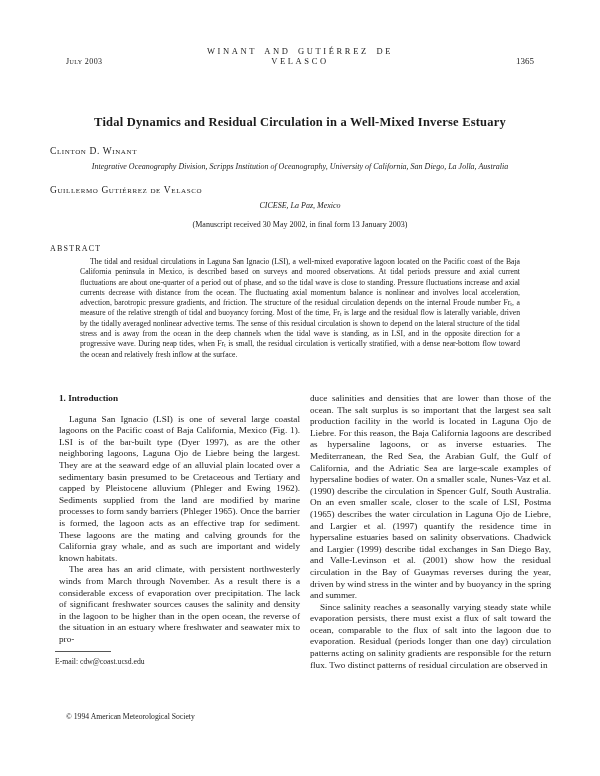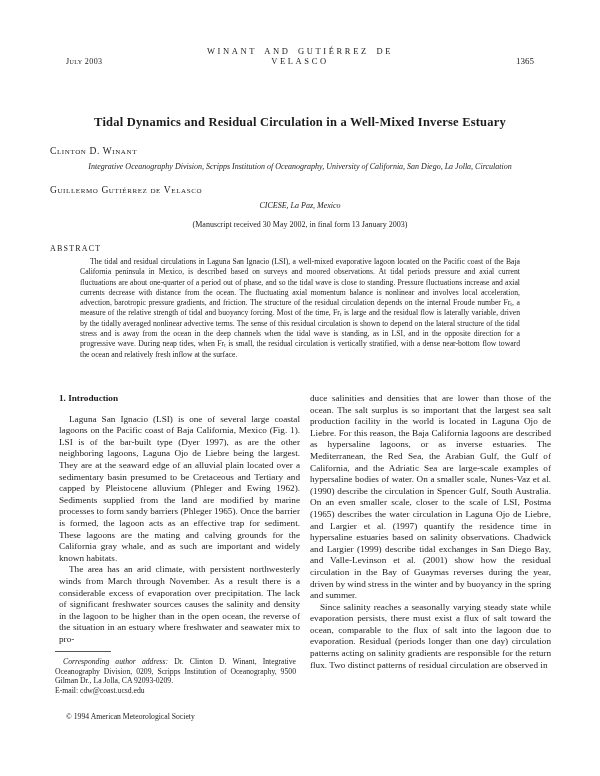--- a/index.html
+++ b/index.html
@@ -85,21 +85,21 @@
 
   <div class="running-head">
     <span class="rh-date">July 2003</span>
     <span class="rh-title">WINANT AND GUTIÉRREZ DE VELASCO</span>
     <span class="rh-page">1365</span>
   </div>
 
   <div class="article-title">Tidal Dynamics and Residual Circulation in a Well-Mixed Inverse Estuary</div>
 
   <div class="author author1">Clinton D. Winant</div>
-  <div class="affiliation affiliation1">Integrative Oceanography Division, Scripps Institution of Oceanography, University of California, San Diego, La Jolla, Circulation</div>
+  <div class="affiliation affiliation1">Integrative Oceanography Division, Scripps Institution of Oceanography, University of California, San Diego, La Jolla, Australia</div>
 
   <div class="author author2">Guillermo Gutiérrez de Velasco</div>
   <div class="affiliation affiliation2">CICESE, La Paz, Mexico</div>
 
   <div class="manuscript-note">(Manuscript received 30 May 2002, in final form 13 January 2003)</div>
 
   <div class="abstract-heading">ABSTRACT</div>
   <div class="abstract-text">The tidal and residual circulations in Laguna San Ignacio (LSI), a well-mixed evaporative lagoon located on the Pacific coast of the Baja California peninsula in Mexico, is described based on surveys and moored observations. At tidal periods pressure and axial current fluctuations are about one-quarter of a period out of phase, and so the tidal wave is close to standing. Pressure fluctuations increase and axial currents decrease with distance from the ocean. The fluctuating axial momentum balance is nonlinear and involves local acceleration, advection, barotropic pressure gradients, and friction. The structure of the residual circulation depends on the internal Froude number Frₜ, a measure of the relative strength of tidal and buoyancy forcing. Most of the time, Frₜ is large and the residual flow is laterally variable, driven by the tidally averaged nonlinear advective terms. The sense of this residual circulation is shown to depend on the lateral structure of the tidal stress and is away from the ocean in the deep channels when the tidal wave is standing, as in LSI, and in the opposite direction for a progressive wave. During neap tides, when Frₜ is small, the residual circulation is vertically stratified, with a dense near-bottom flow toward the ocean and relatively fresh inflow at the surface.</div>
 
   <div class="columns">
@@ -109,21 +109,18 @@
       <p>The area has an arid climate, with persistent northwesterly winds from March through November. As a result there is a considerable excess of evaporation over precipitation. The lack of significant freshwater sources causes the salinity and density in the lagoon to be higher than in the open ocean, the reverse of the situation in an estuary where freshwater and seawater mix to pro-</p>
     </div>
     <div class="col">
       <p class="no-indent">duce salinities and densities that are lower than those of the ocean. The salt surplus is so important that the largest sea salt production facility in the world is located in Laguna Ojo de Liebre. For this reason, the Baja California lagoons are described as hypersaline lagoons, or as inverse estuaries. The Mediterranean, the Red Sea, the Arabian Gulf, the Gulf of California, and the Adriatic Sea are large-scale examples of hypersaline bodies of water. On a smaller scale, Nunes-Vaz et al. (1990) describe the circulation in Spencer Gulf, South Australia. On an even smaller scale, closer to the scale of LSI, Postma (1965) describes the water circulation in Laguna Ojo de Liebre, and Largier et al. (1997) quantify the residence time in hypersaline estuaries based on salinity observations. Chadwick and Largier (1999) describe tidal exchanges in San Diego Bay, and Valle-Levinson et al. (2001) show how the residual circulation in the Bay of Guaymas reverses during the year, driven by wind stress in the winter and by buoyancy in the spring and summer.</p>
       <p>Since salinity reaches a seasonally varying steady state while evaporation persists, there must exist a flux of salt toward the ocean, comparable to the flux of salt into the lagoon due to evaporation. Residual (periods longer than one day) circulation patterns acting on salinity gradients are responsible for the return flux. Two distinct patterns of residual circulation are observed in</p>
     </div>
   </div>
 
   <div class="footnote">
     <div class="footnote-rule"></div>
-    <div class="footnote-body">
-      <span class="footnote-label">Corresponding author address:</span><span> Dr. Clinton D. Winant, Integrative Oceanography Division, 0209, Scripps Institution of Oceanography, 9500 Gilman Dr., La Jolla, CA 92093-0209.</span>
-    </div>
     <div class="footnote-email">E-mail: cdw@coast.ucsd.edu</div>
   </div>
 
   <div class="copyright">© 1994 American Meteorological Society</div>
 
 </div>
 
 </body></html>

